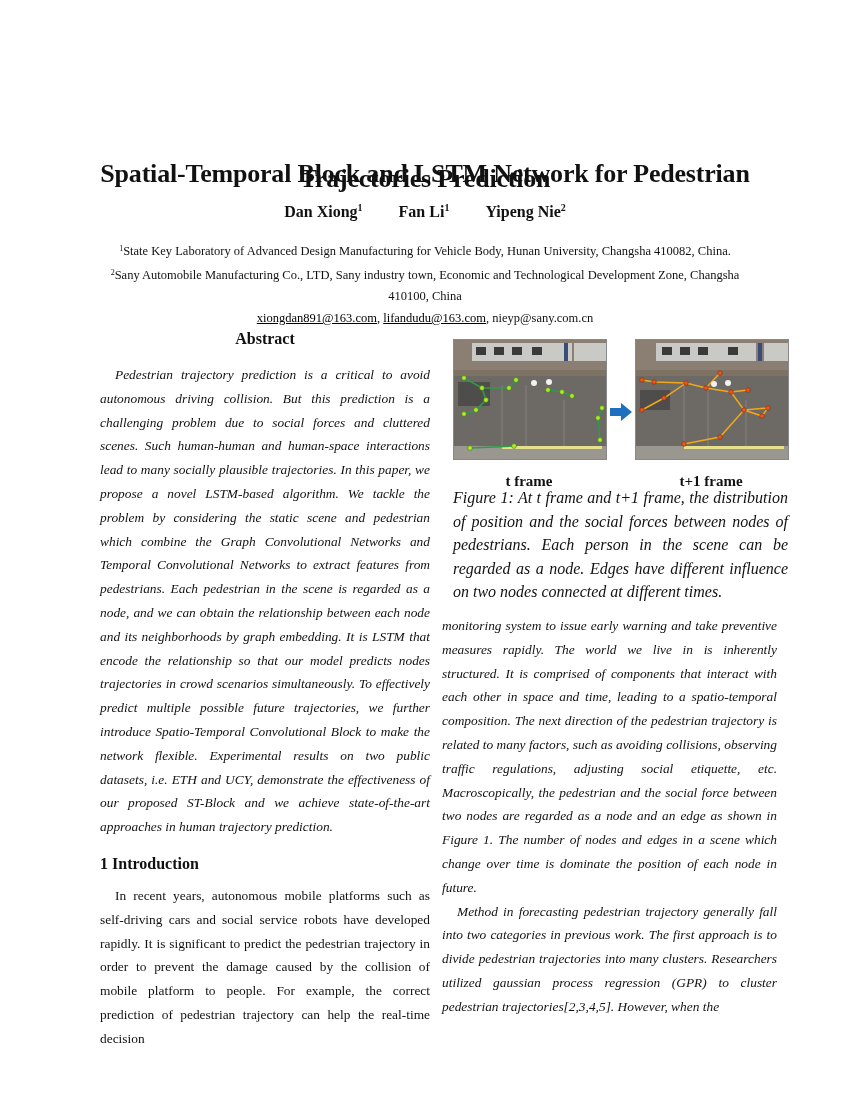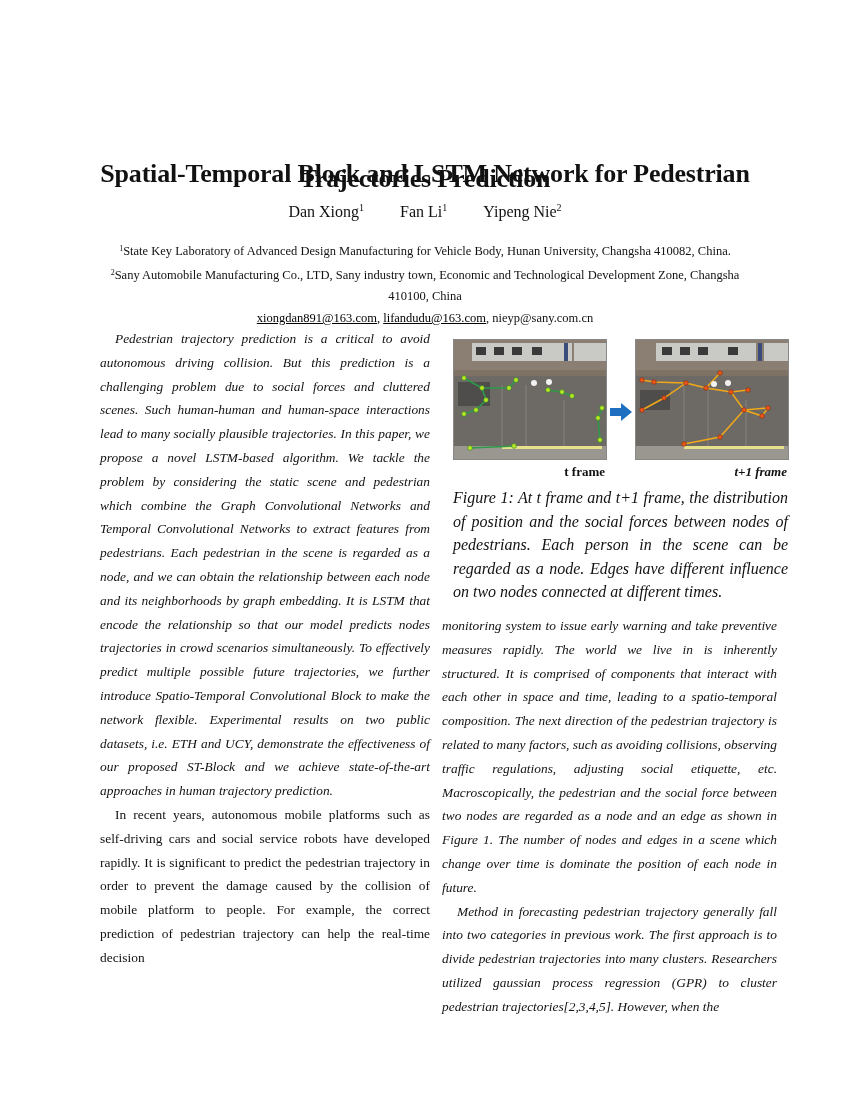--- a/index.html
+++ b/index.html
@@ -8,21 +8,21 @@
       font-family: "Liberation Serif", "DejaVu Serif", serif; color: #111;
     }
     .title {
       position: absolute; left: 0; width: 850px; text-align: center;
       font-weight: bold; font-size: 26px; line-height: 30px; letter-spacing: -0.2px;
     }
     .title.l1 { top: 121px; margin-top: 38px; }
     .title.l2 { top: 164px; }
     .authors {
       position: absolute; top: 202px; left: 0; width: 850px; text-align: center;
-      font-size: 16px; line-height: 20px;
+      font-size: 16px; line-height: 20px; font-weight: bold;
     }
     .authors .au { margin: 0 16px; }
     .authors sup { font-size: 10px; vertical-align: 6px; line-height: 0; }
     .affil {
       position: absolute; left: 0; width: 850px; text-align: center;
       font-size: 12.5px; line-height: 16px; margin-top: 20px;
     }
     .affil sup { font-size: 8px; vertical-align: 4px; line-height: 0; }
     .affil.a1 { top: 223px; }
     .affil.a2 { top: 247px; }
@@ -45,25 +45,25 @@
     }
     .photo {
       position: absolute; top: 0; width: 152px; height: 119px; overflow: hidden;
       border: 1px solid #888; background: #6b6965;
     }
     .photo.p1 { left: 0; }
     .photo.p2 { left: 182px; }
     .photo svg { display: block; }
     .arrow { position: absolute; left: 157px; top: 64px; width: 22px; height: 18px; }
     .frame-label {
-      position: absolute; top: 126px; font-weight: bold; font-size: 13px; line-height: 14px;
-      text-align: right; width: 152px;
+      position: absolute; top: 135px; font-weight: bold; font-size: 15px; line-height: 14px;
+      text-align: center; width: 152px;
     }
     .frame-label.f1 { left: 0; }
-    .frame-label.f2 { left: 182px; font-style: italic; }
+    .frame-label.f2 { left: 182px; }
     .caption {
       position: absolute; left: 453px; top: 486px; width: 335px;
       font-size: 16px; line-height: 23.6px; text-align: justify; font-style: italic;
     }
   </style>
 </head>
 <body>
 
 <div class="title l1">Spatial-Temporal Block and LSTM Network for Pedestrian</div>
 <div class="title l2">Trajectories Prediction</div>
@@ -73,21 +73,23 @@
   <span class="au"><span>Fan Li</span><sup>1</sup></span>
   <span class="au"><span>Yipeng Nie</span><sup>2</sup></span>
 </div>
 
 <div class="affil a1"><sup>1</sup><span>State Key Laboratory of Advanced Design Manufacturing for Vehicle Body, Hunan University, Changsha 410082, China.</span></div>
 <div class="affil a2"><sup>2</sup><span>Sany Automobile Manufacturing Co., LTD, Sany industry town, Economic and Technological Development Zone, Changsha</span></div>
 <div class="affil a3"><span>410100, China</span></div>
 <div class="affil a4"><a class="email-link">xiongdan891@163.com</a><span>, </span><a class="email-link">lifandudu@163.com</a><span>, </span><span>nieyp@sany.com.cn</span></div>
 
 <div class="col left">
+  <div class="h-abstract">Abstract</div>
   <p class="abstract-text">Pedestrian trajectory prediction is a critical to avoid autonomous driving collision. But this prediction is a challenging problem due to social forces and cluttered scenes. Such human-human and human-space interactions lead to many socially plausible trajectories. In this paper, we propose a novel LSTM-based algorithm. We tackle the problem by considering the static scene and pedestrian which combine the Graph Convolutional Networks and Temporal Convolutional Networks to extract features from pedestrians. Each pedestrian in the scene is regarded as a node, and we can obtain the relationship between each node and its neighborhoods by graph embedding. It is LSTM that encode the relationship so that our model predicts nodes trajectories in crowd scenarios simultaneously. To effectively predict multiple possible future trajectories, we further introduce Spatio-Temporal Convolutional Block to make the network flexible. Experimental results on two public datasets, i.e. ETH and UCY, demonstrate the effectiveness of our proposed ST-Block and we achieve state-of-the-art approaches in human trajectory prediction.</p>
+  <div class="h-section">1 Introduction</div>
   <p class="para">In recent years, autonomous mobile platforms such as self-driving cars and social service robots have developed rapidly. It is significant to predict the pedestrian trajectory in order to prevent the damage caused by the collision of mobile platform to people. For example, the correct prediction of pedestrian trajectory can help the real-time decision</p>
 </div>
 
 <div class="figure">
   <div class="photo p1">
     <svg width="152" height="119" viewBox="0 0 152 119">
       <rect x="0" y="0" width="152" height="119" fill="#6d6a66"></rect>
       <rect x="0" y="0" width="152" height="30" fill="#8a7f72"></rect>
       <rect x="18" y="3" width="100" height="18" fill="#c9c9c6"></rect>
       <rect x="22" y="7" width="10" height="8" fill="#3a3a3a"></rect>

